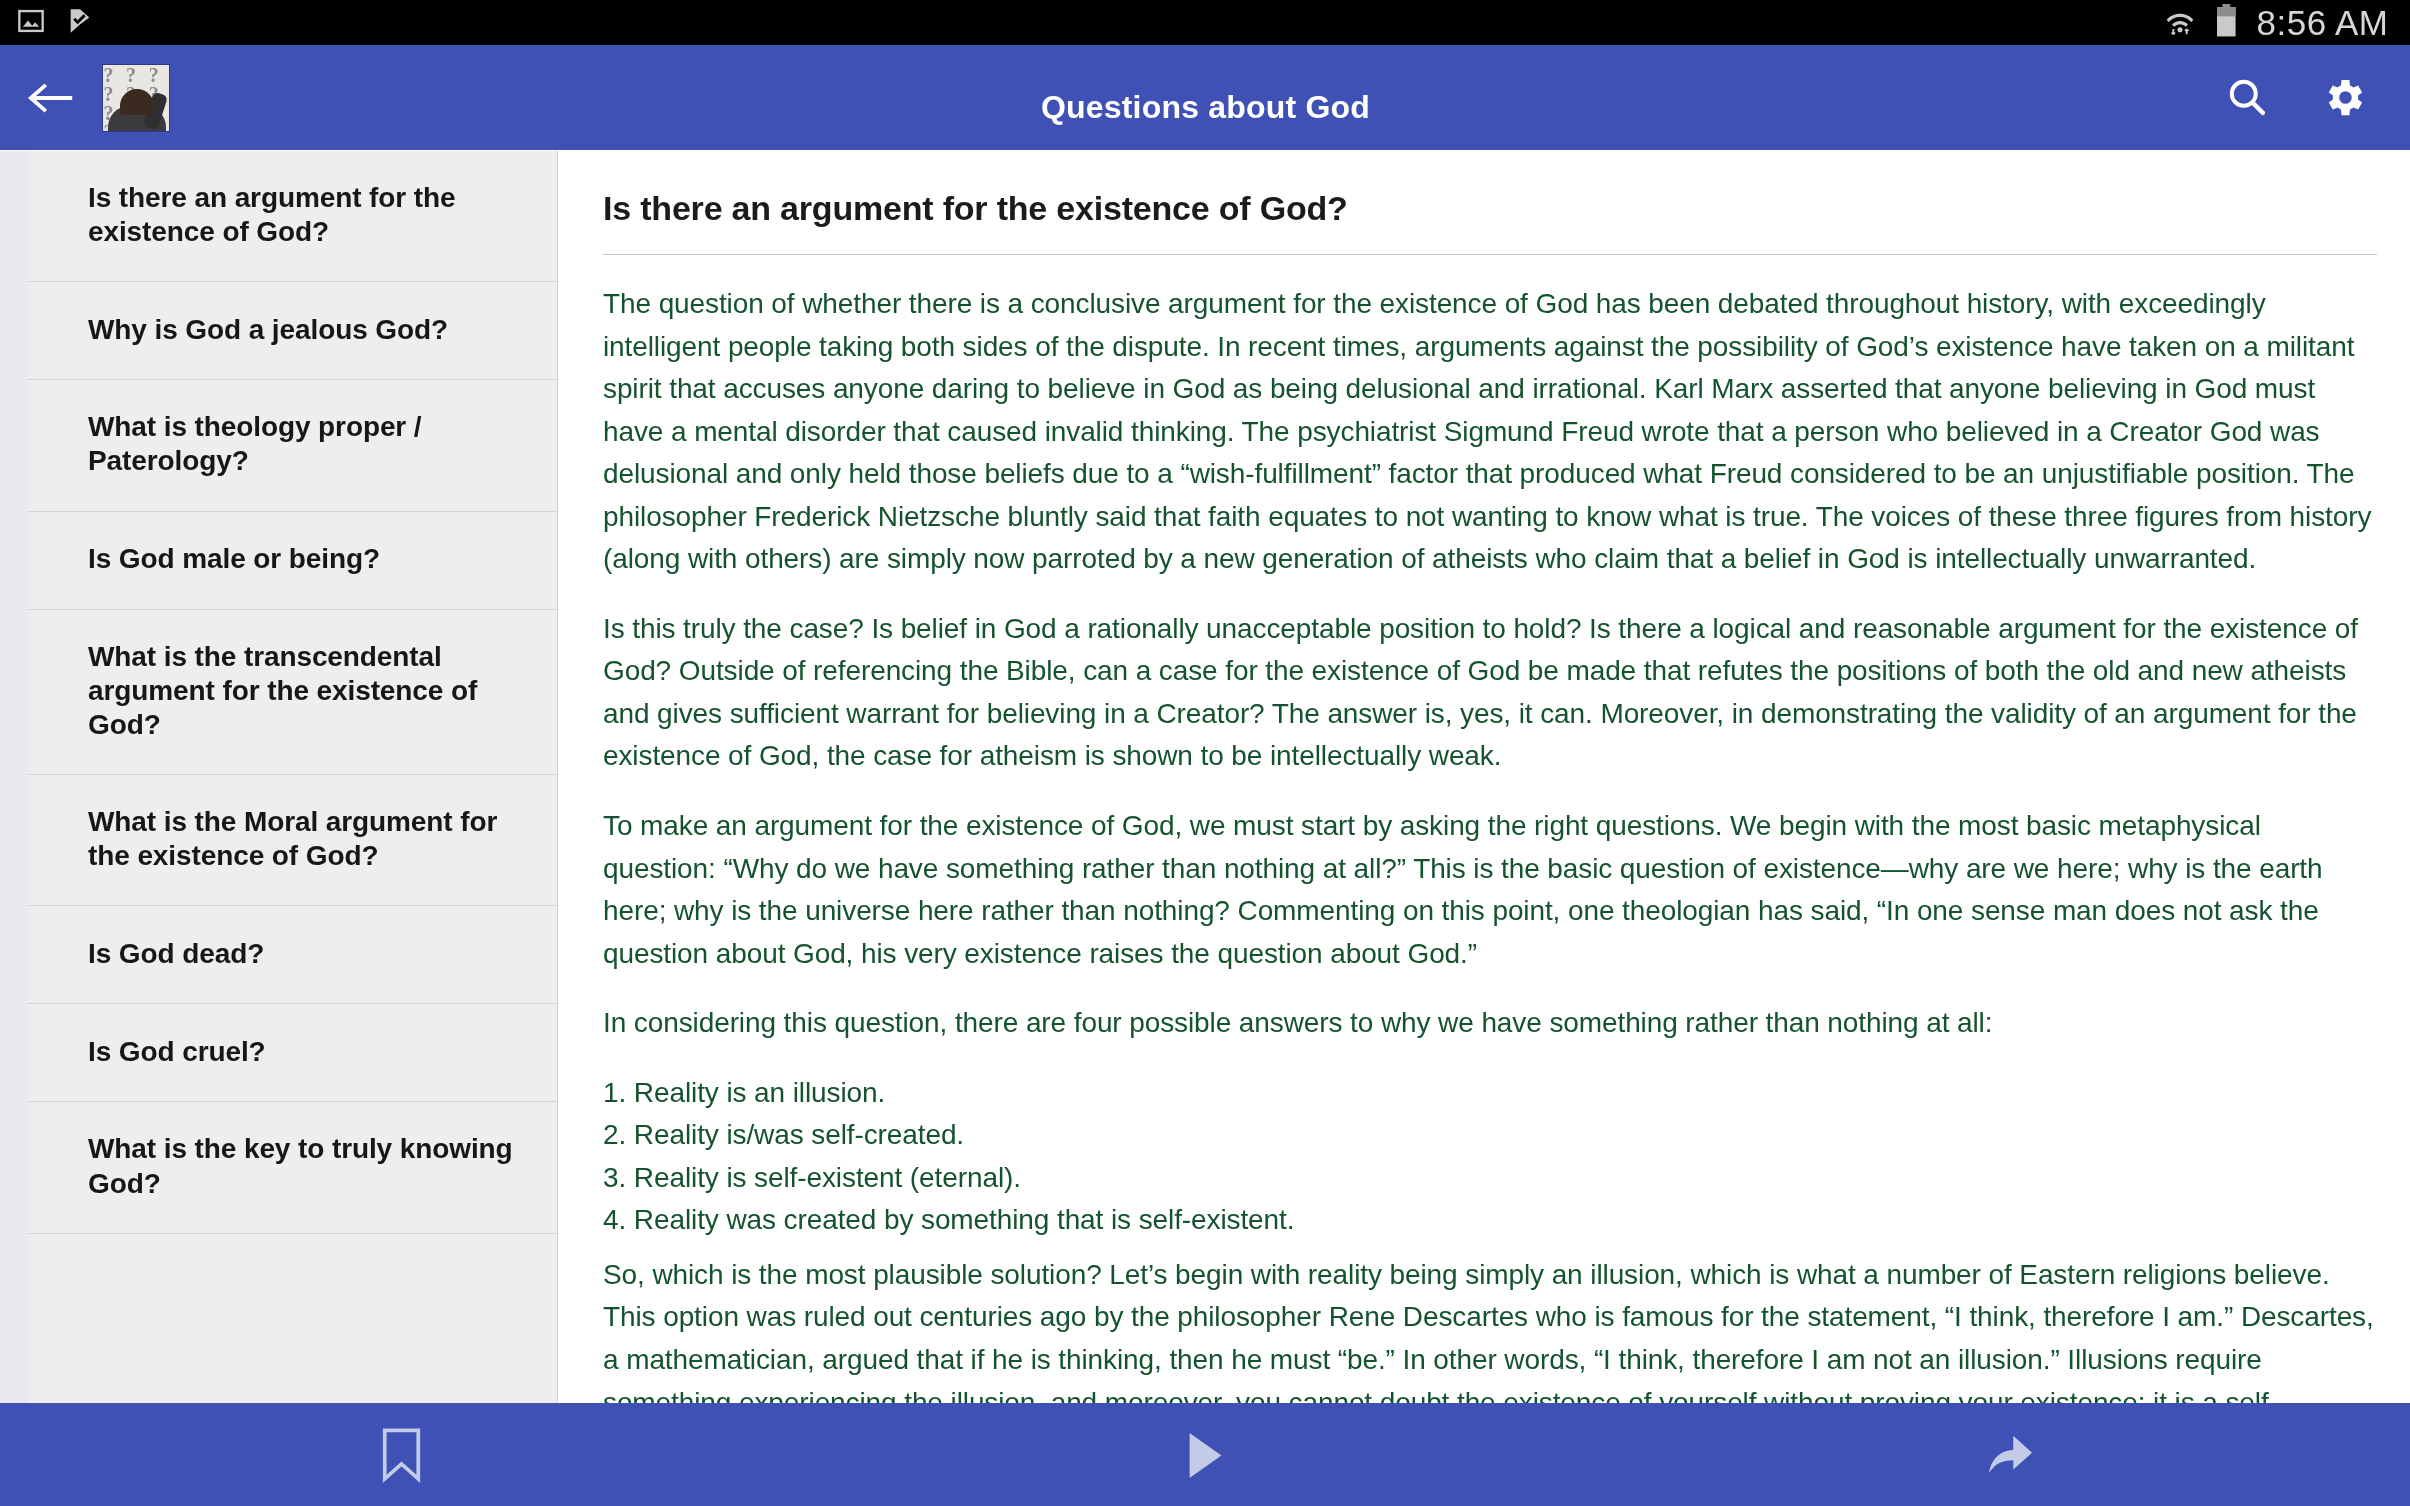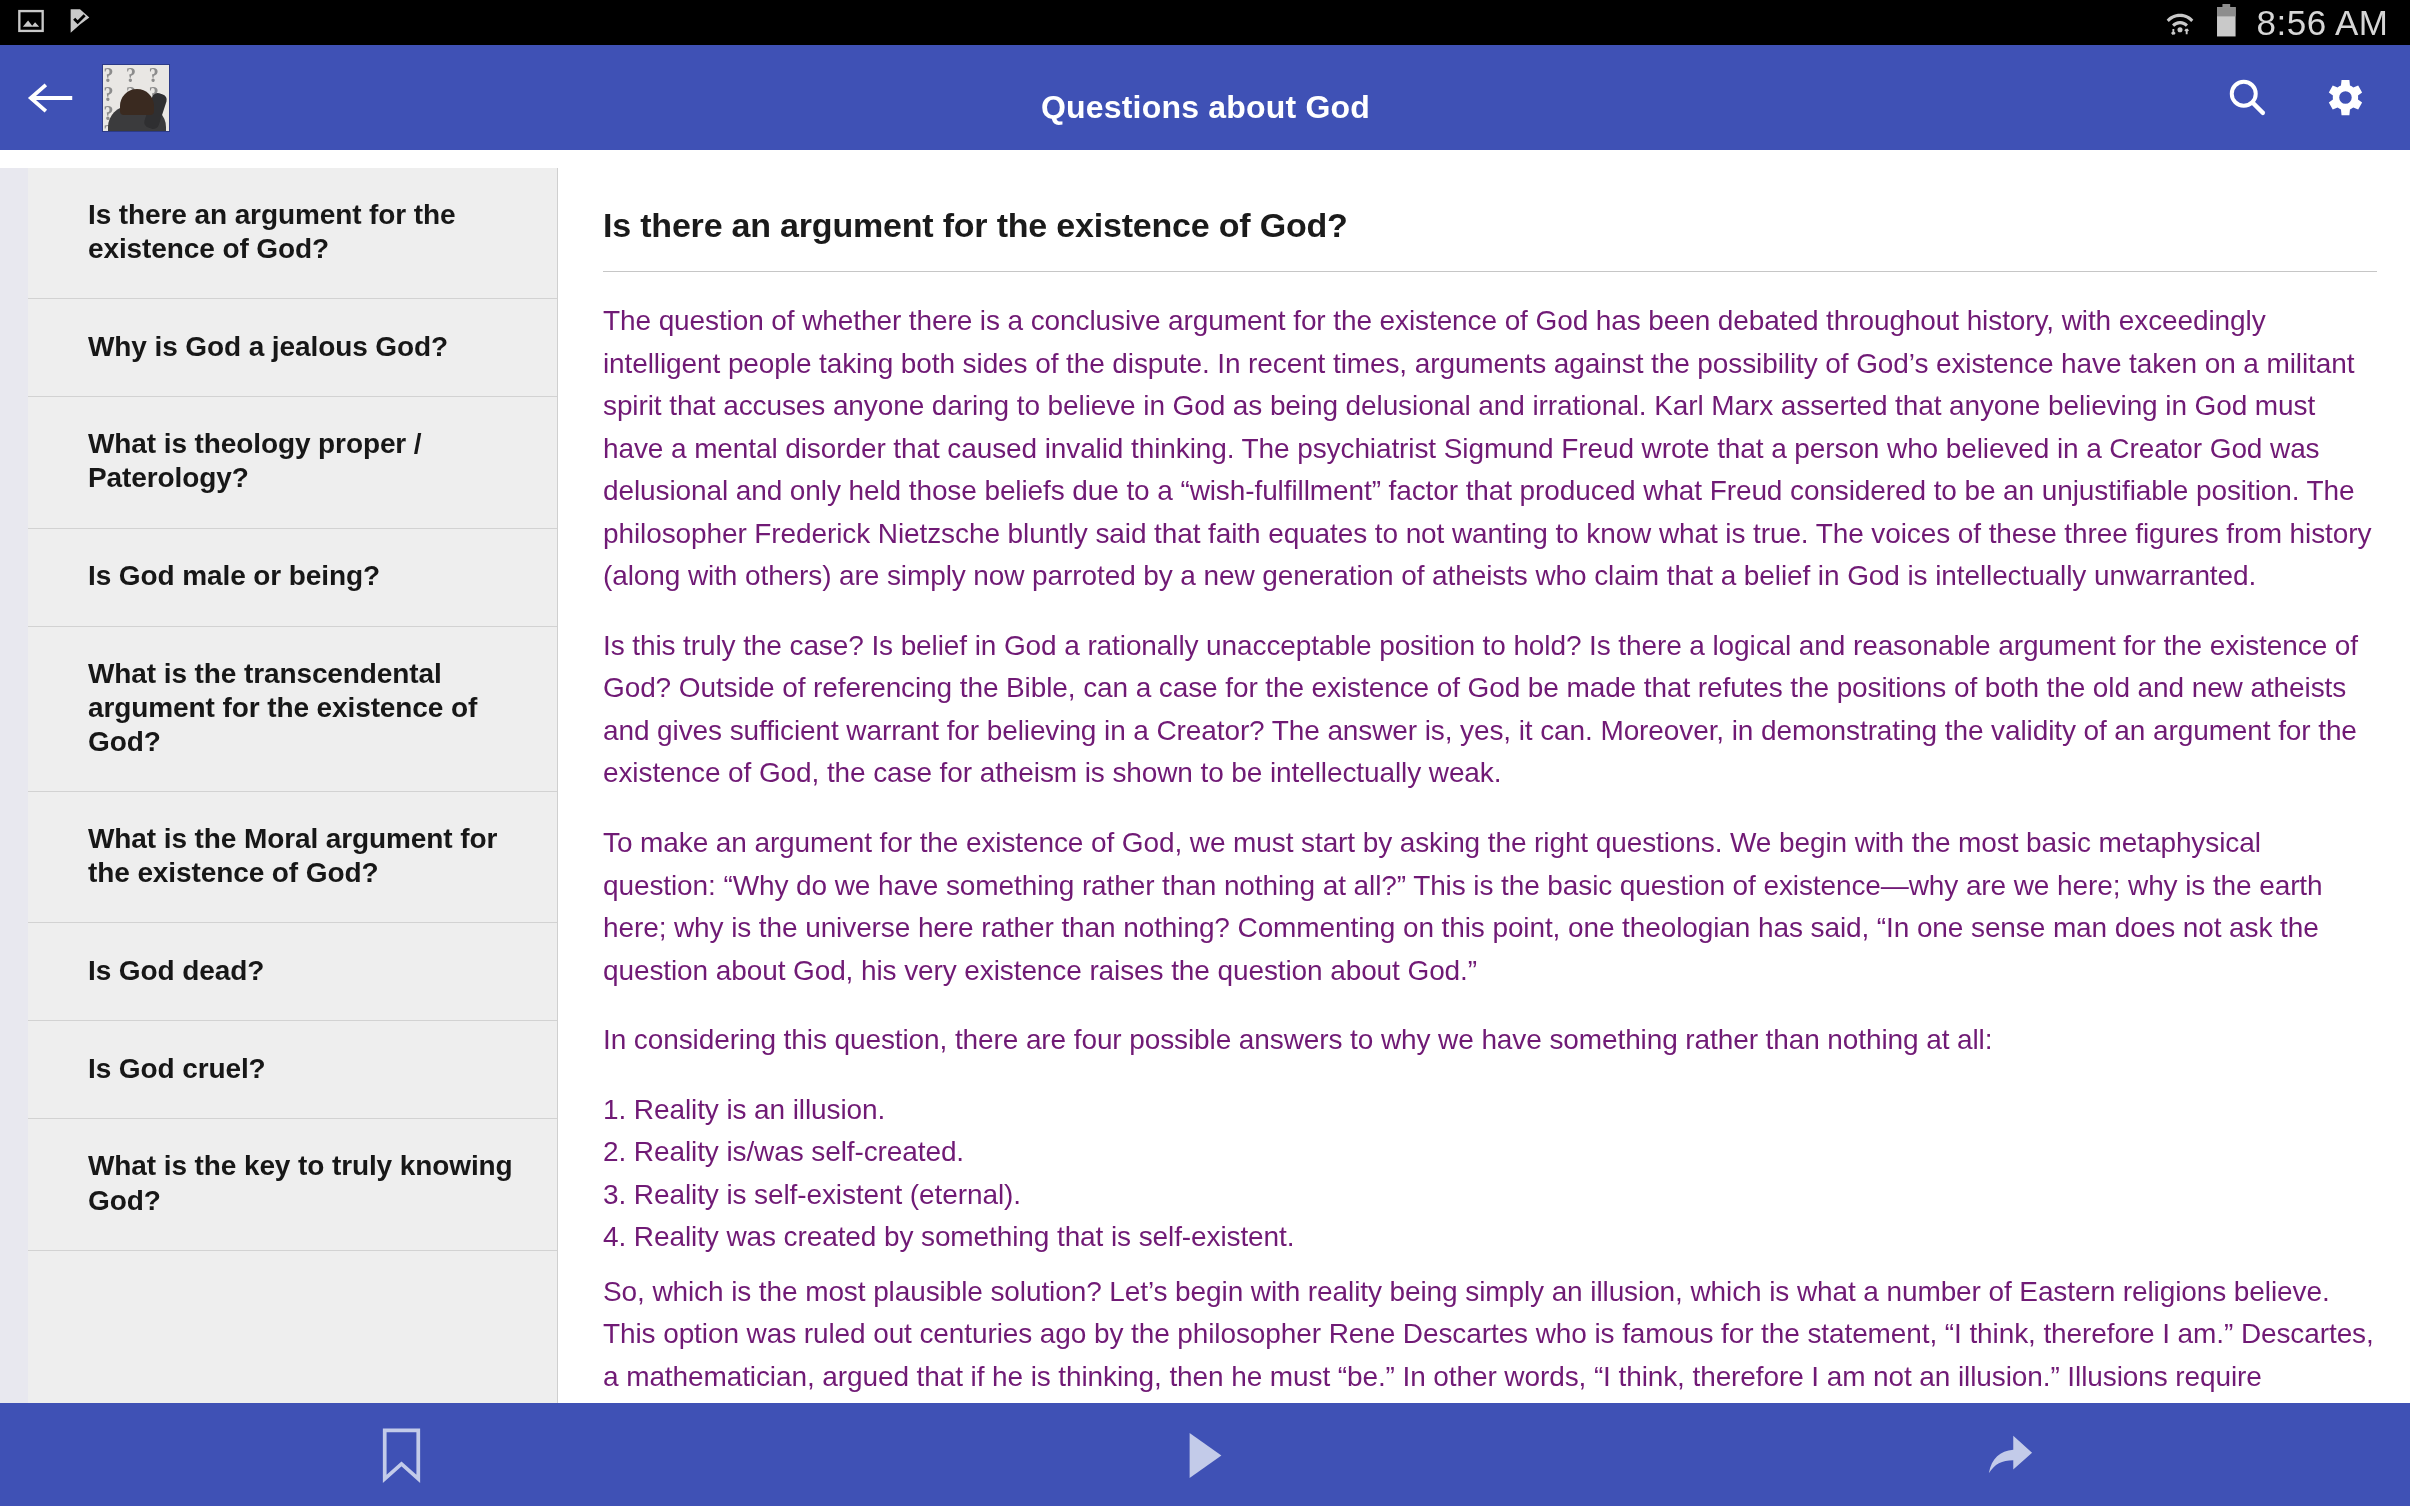--- a/index.html
+++ b/index.html
@@ -76,21 +76,21 @@
     margin-top: 20px;
   }
   .appbar-actions {
     margin-left: auto; display: flex; align-items: center;
     gap: 36px; padding-right: 38px; position: relative; z-index: 2;
   }
   .ab-btn { width: 60px; height: 60px; display: flex; align-items: center; justify-content: center; }
 
   
   .content {
-    position: absolute; top: 168px; left: 0;
+    position: absolute; top: 151px; left: 0;
     width: 2411px; height: 1252px;
     display: flex;
     background: #ffffff;
   }
   .sidebar-gutter { width: 28px; background: #e8e8ef; height: 100%; }
   .sidebar {
     width: 530px; height: 100%;
     background: #eeeeee;
     overflow: hidden;
     border-right: 0.9px solid #cfcfcf;
@@ -118,21 +118,21 @@
   .article h1 {
     font-size: 34px; font-weight: bold; color: #1b1b1b;
     letter-spacing: -0.2px;
     margin-bottom: 26px;
   }
   .article hr {
     border: none; border-top: 1.9px solid #c6c6c6;
     margin-bottom: 28px;
   }
   .article p {
-    font-size: 28px; color: #701a75;
+    font-size: 28px; color: #14532d;
     line-height: 1.52;
     margin-bottom: 27px;
     letter-spacing: -0.1px;
   }
   .article .list-line { margin: 0; line-height: 1.52; }
   .article .list-block { margin-bottom: 12px; }
 
   
   .bottombar {
     position: absolute; bottom: 0; left: 0;

